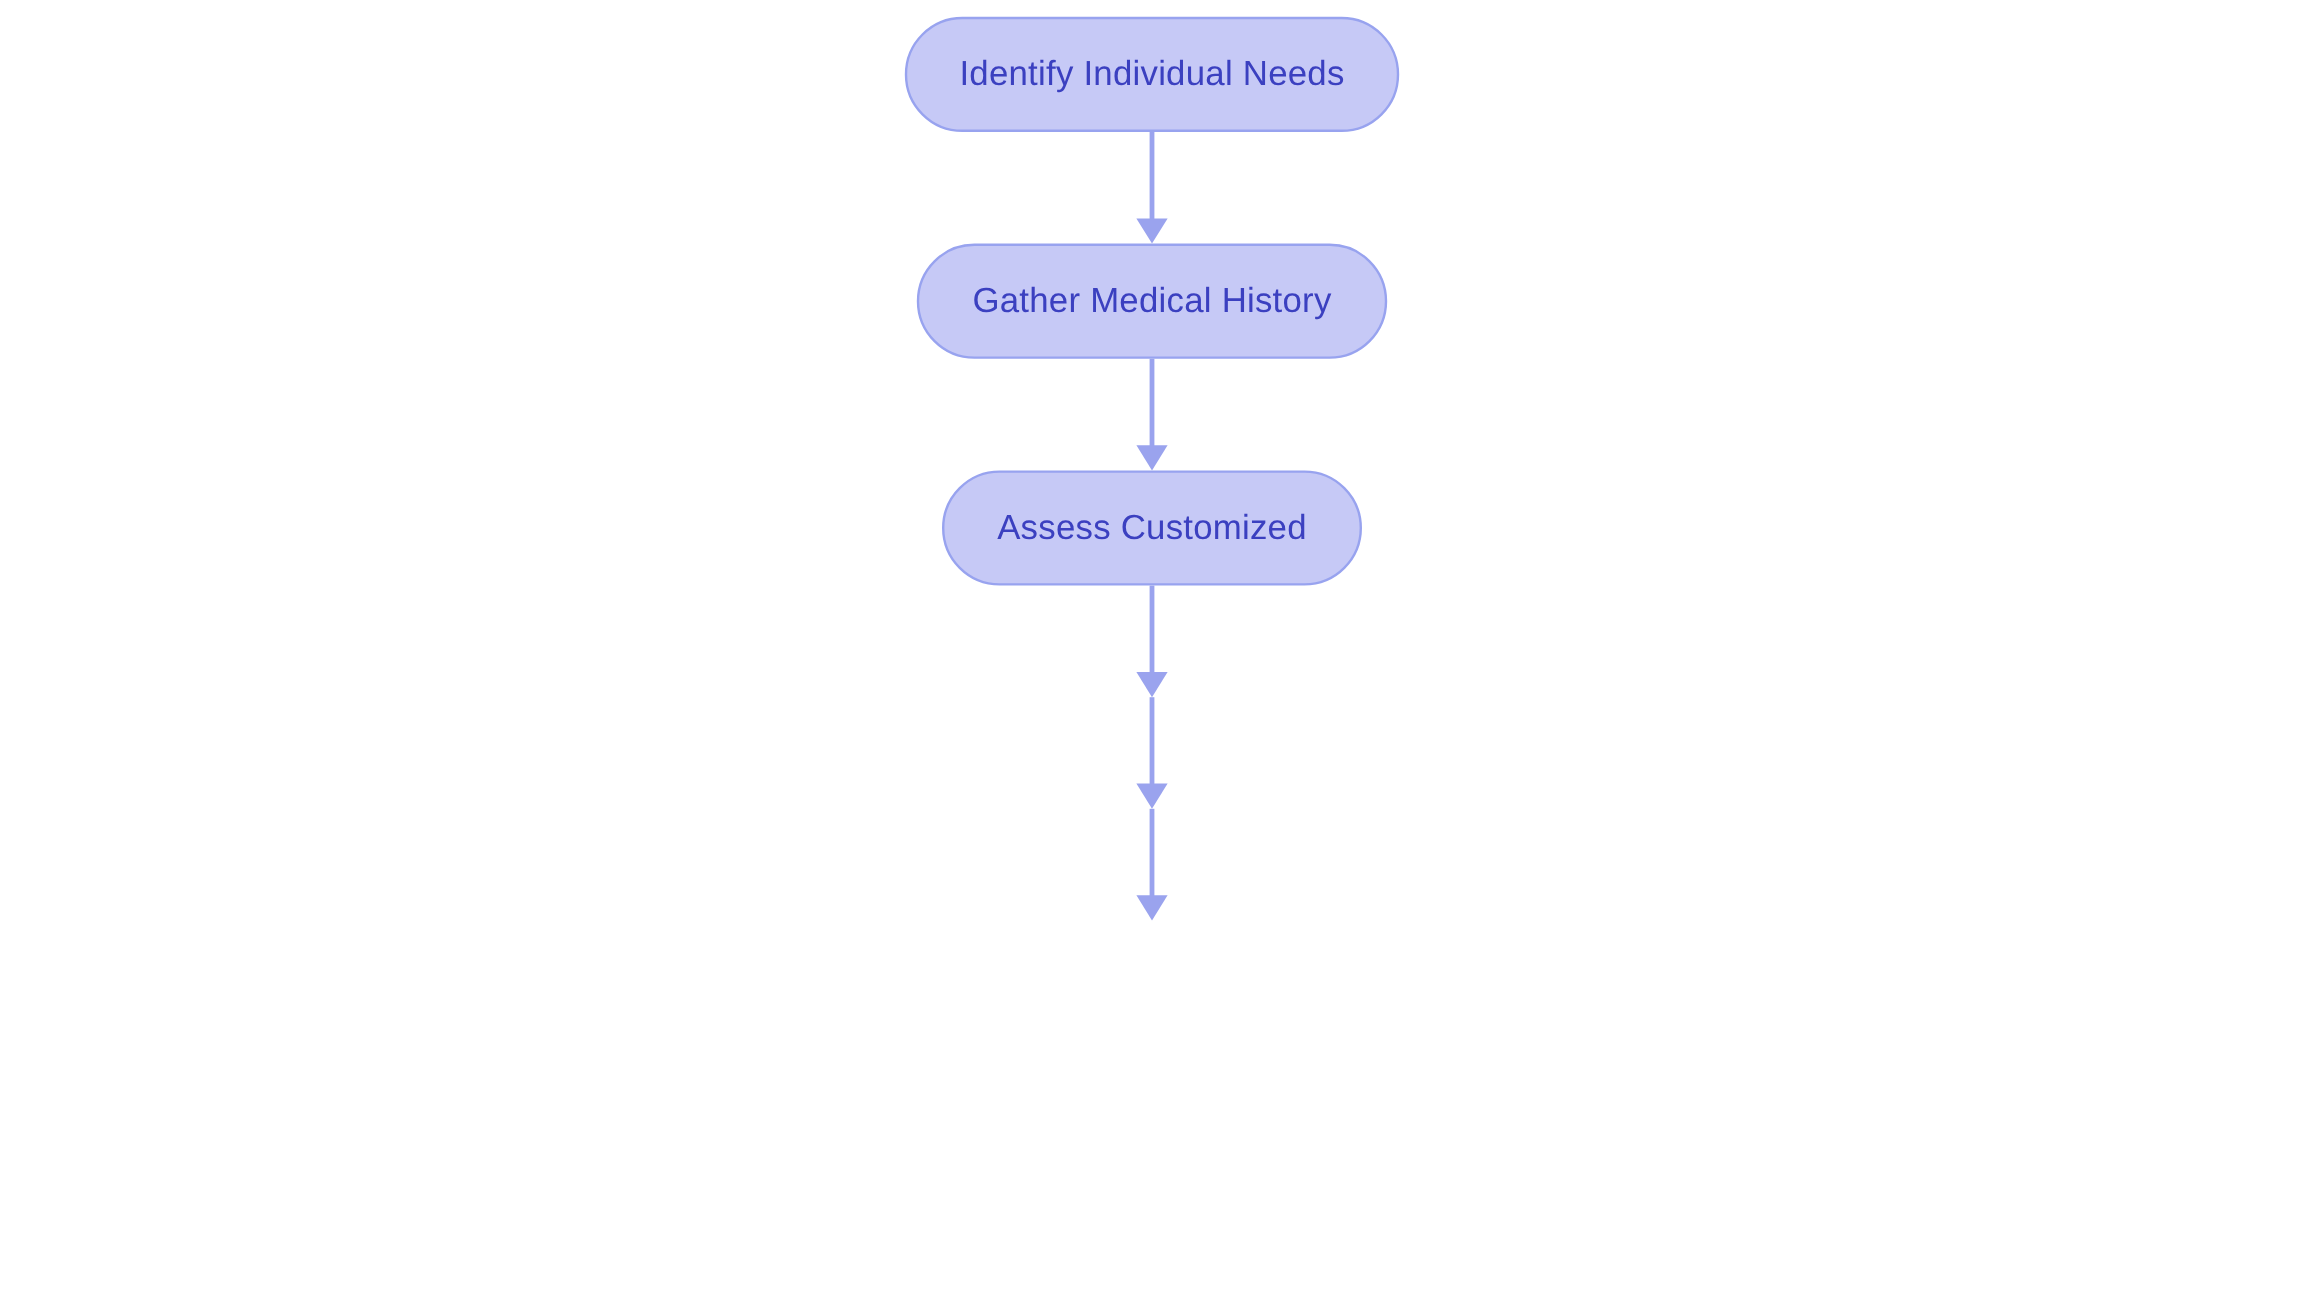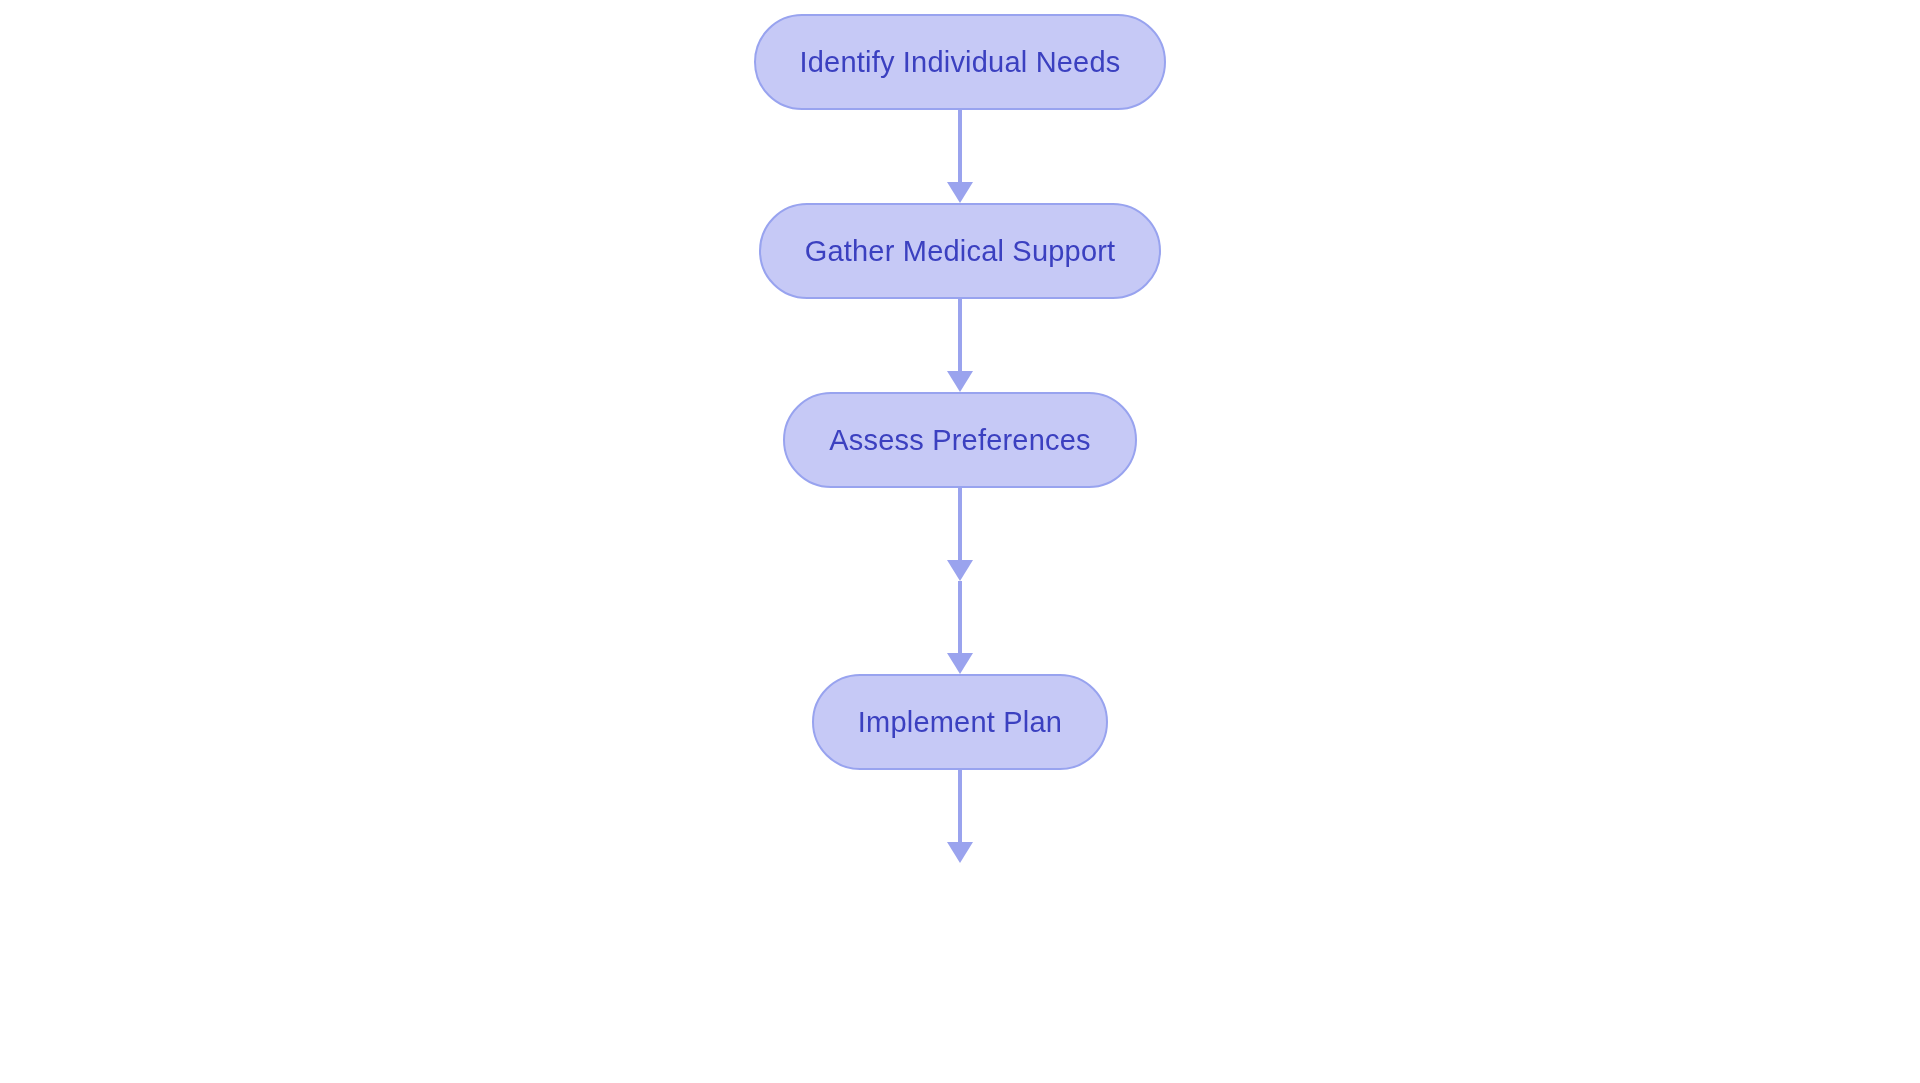--- a/index.html
+++ b/index.html
@@ -74,46 +74,43 @@
   <div class="node">
     <span>Identify Individual Needs</span>
   </div>
 
   <div class="connector">
     <div class="line"></div>
     <div class="head"></div>
   </div>
 
   <div class="node">
-    <span>Gather Medical Support</span>
+    <span>Gather Medical History</span>
   </div>
 
   <div class="connector">
     <div class="line"></div>
     <div class="head"></div>
   </div>
 
   <div class="node">
-    <span>Assess Preferences</span>
+    <span>Assess Customized</span>
   </div>
 
   <div class="connector">
     <div class="line"></div>
     <div class="head"></div>
   </div>
 
 
   <div class="connector">
     <div class="line"></div>
     <div class="head"></div>
   </div>
 
-  <div class="node">
-    <span>Implement Plan</span>
-  </div>
 
   <div class="connector">
     <div class="line"></div>
     <div class="head"></div>
   </div>
 
 
 </div>
 
 </body></html>

